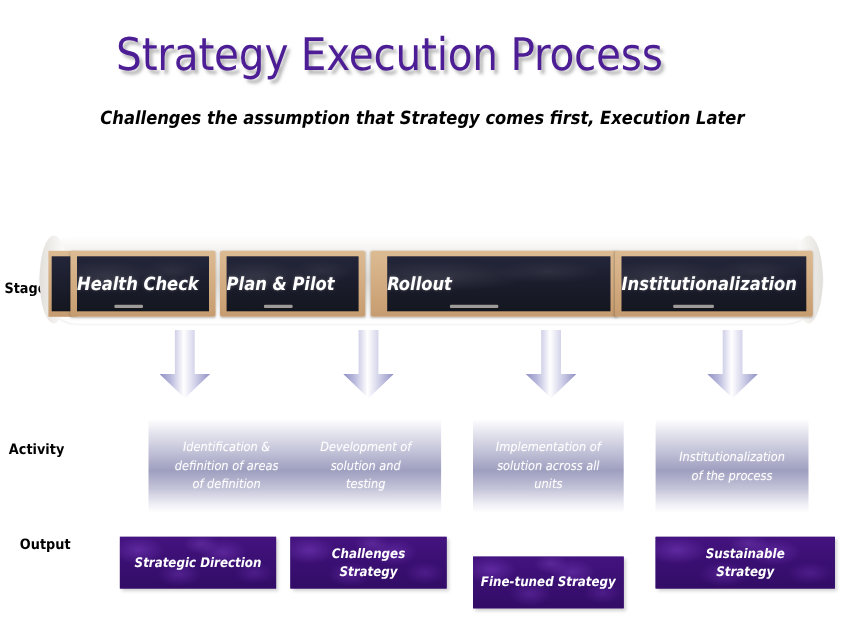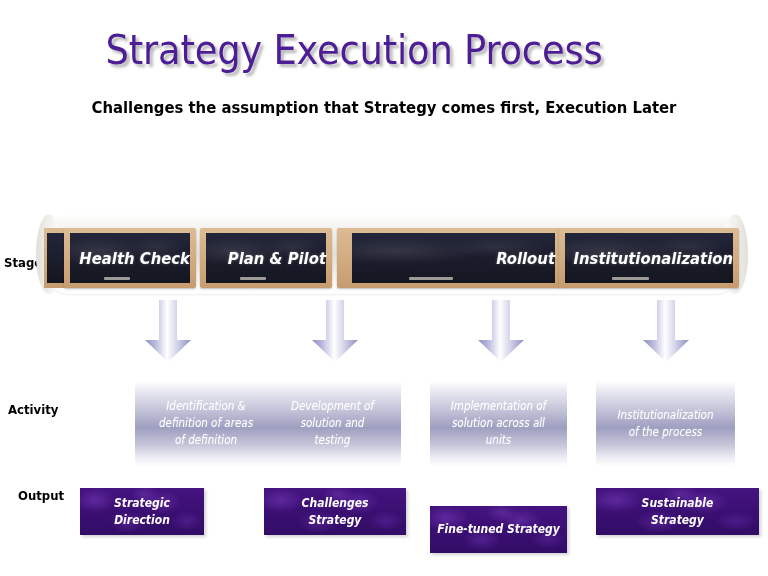--- a/index.html
+++ b/index.html
@@ -33,20 +33,21 @@
 
   #subtitle {
     position: absolute;
     left: 0;
     top: 98px;
     width: 768px;
     text-align: center;
     font-family: "DejaVu Sans Condensed", "DejaVu Sans", sans-serif;
     font-size: 16.5px;
     font-weight: bold;
+    font-style: italic;
     color: #000000;
     white-space: nowrap;
   }
 
   
   .row-label {
     position: absolute;
     font-family: "DejaVu Sans Condensed", "DejaVu Sans", sans-serif;
     font-size: 13px;
     font-weight: bold;
@@ -106,21 +107,21 @@
   .chalkboard .slate {
     width: 100%;
     height: 100%;
     box-sizing: border-box;
     background:
       radial-gradient(ellipse 60% 40% at 22% 36%, rgba(255,255,255,0.10) 0%, rgba(255,255,255,0) 70%),
       radial-gradient(ellipse 35% 30% at 72% 28%, rgba(255,255,255,0.07) 0%, rgba(255,255,255,0) 70%),
       linear-gradient(to bottom, #23263a 0%, #1b1d2d 45%, #14161f 100%);
     display: flex;
     align-items: center;
-    justify-content: flex-end;
+    justify-content: flex-start;
     position: relative;
   }
   .chalkboard .slate::after {
     content: "";
     position: absolute;
     left: 28%;
     bottom: 3px;
     width: 22%;
     height: 3px;
     background: rgba(230,225,215,0.65);
@@ -343,21 +344,21 @@
     <div>units</div>
   </div>
 </div>
 <div class="activity-box" style="left:596px; width:139px;">
   <div class="activity-text">
     <div>Institutionalization</div>
     <div>of the process</div>
   </div>
 </div>
 
-<div class="output-box" style="left:80px; width:124px;">
+<div class="output-box" style="left:109px; width:142px;">
   <div class="output-text">
     <div>Strategic Direction</div>
   </div>
 </div>
 <div class="output-box" style="left:264px; width:142px;">
   <div class="output-text">
     <div>Challenges</div>
     <div>Strategy</div>
   </div>
 </div>

